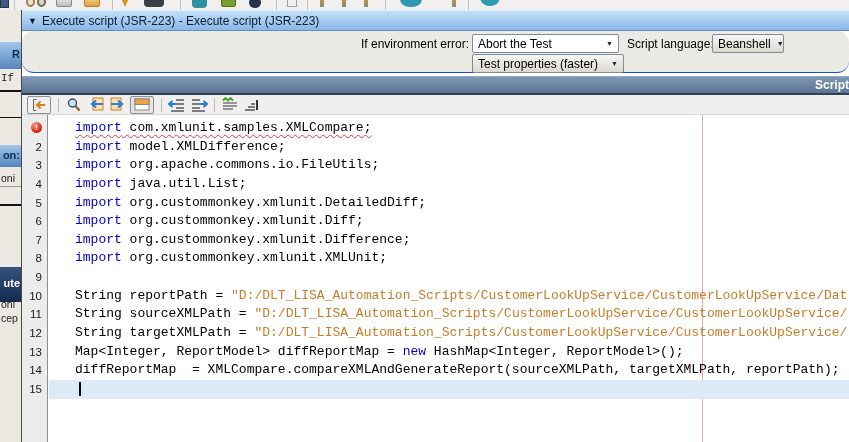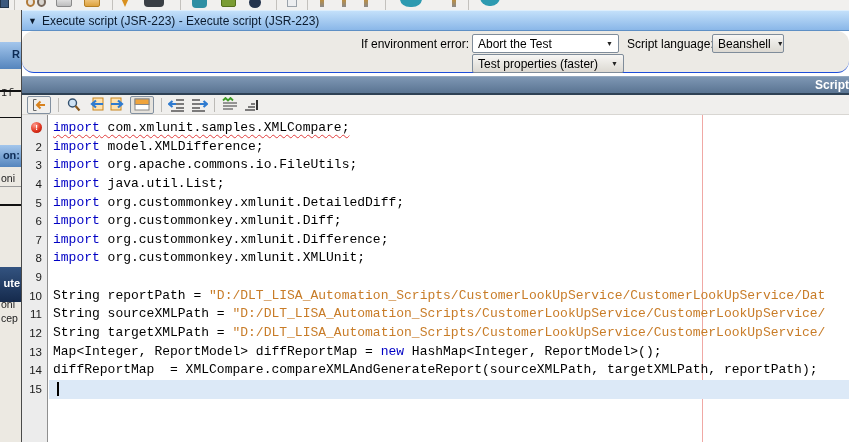--- a/index.html
+++ b/index.html
@@ -60,21 +60,21 @@
             border-right:1px solid #8f8f8f; padding-top:4px; z-index:3; }
   .ln { height:18.65px; line-height:18.65px; text-align:right; padding-right:5px;
         font-size:11.5px; color:#1a1a1a; }
   .err-ball { display:inline-block; width:11px; height:11px; border-radius:50%;
               background:radial-gradient(circle at 35% 28%, #ff9b8e, #e03520 55%, #9c0e00);
               color:#fff; font:bold 8px/11px "Liberation Sans",sans-serif; text-align:center;
               vertical-align:middle; margin-bottom:2px; }
   #codearea { position:absolute; left:27px; top:0; width:800px; height:327px;
               padding-top:4px; overflow:hidden; z-index:2; }
   .cl { height:18.65px; line-height:18.65px; white-space:pre;
-        font-family:"Liberation Mono","DejaVu Sans Mono",monospace; font-size:13px; color:#000; }
+        font-family:"Liberation Mono","DejaVu Sans Mono",monospace; font-size:13px; color:#000;padding-left:22px; }
   .cl.hl { background:#dce9f7; margin-right:-5px; }
   .cl span { padding-left:0; }
   .cl .pad { display:inline-block; width:4px; }
   .kw  { color:#0000c4; }
   .str { color:#c87c28; }
   .pl  { color:#000; }
   .squiggle { text-decoration:underline wavy #e03c3c 1px; text-underline-offset:3px; }
   .cursor { display:inline-block; width:2px; height:14px; background:#000;
             vertical-align:middle; margin-left:4px; }
   #marginline { position:absolute; left:680px; top:0; width:1px; height:327px;
@@ -107,21 +107,21 @@
     <div class="tico" style="left:364px;top:-2px;width:4px;height:9px;background:linear-gradient(#c89030,#8a8a8a);"></div>
     <div class="tsep" style="left:385px;"></div>
     <div class="tico" style="left:400px;top:-4px;width:22px;height:11px;background:#2d9ab0;border-radius:0 0 10px 10px / 0 0 8px 8px;"></div>
     <div class="tico" style="left:452px;top:-2px;width:4px;height:9px;background:linear-gradient(#c89030,#8a8a8a);"></div>
     <div class="tsep" style="left:468px;"></div>
     <div class="tico" style="left:480px;top:-4px;width:20px;height:10px;background:#2d9ab0;border-radius:0 0 9px 9px;"></div>
   </div>
 
   <div id="leftstrip">
     <div class="lcell lblue" style="top:32px;height:27px;"><span>R</span></div>
-    <div class="lcell ltxt" style="top:62px;height:16px;font-family:'Liberation Mono',monospace;font-size:11px;margin-top:15px;"><span>If</span></div>
+    <div class="lcell ltxt" style="top:62px;height:16px;font-family:'Liberation Mono',monospace;font-size:11px;"><span>If</span></div>
     <div class="lline" style="top:80px;height:2px;"></div>
     <div class="lline" style="top:107px;height:1px;"></div>
     <div class="lcell lblue" style="top:135px;height:22px;padding-top:4px;"><span>on:</span></div>
     <div class="lcell ltxt" style="top:162px;height:15px;border-bottom:1px solid #9a9a9a;"><span>oni</span></div>
     <div class="lline" style="top:194px;height:2px;"></div>
     <div class="lcell lnavy" style="top:257px;height:35px;"><span>ute</span></div>
     <div class="lcell ltxt" style="top:288px;height:13px;"><span>oni</span></div>
     <div class="lcell ltxt" style="top:302px;height:13px;"><span>cep</span></div>
   </div>
 

